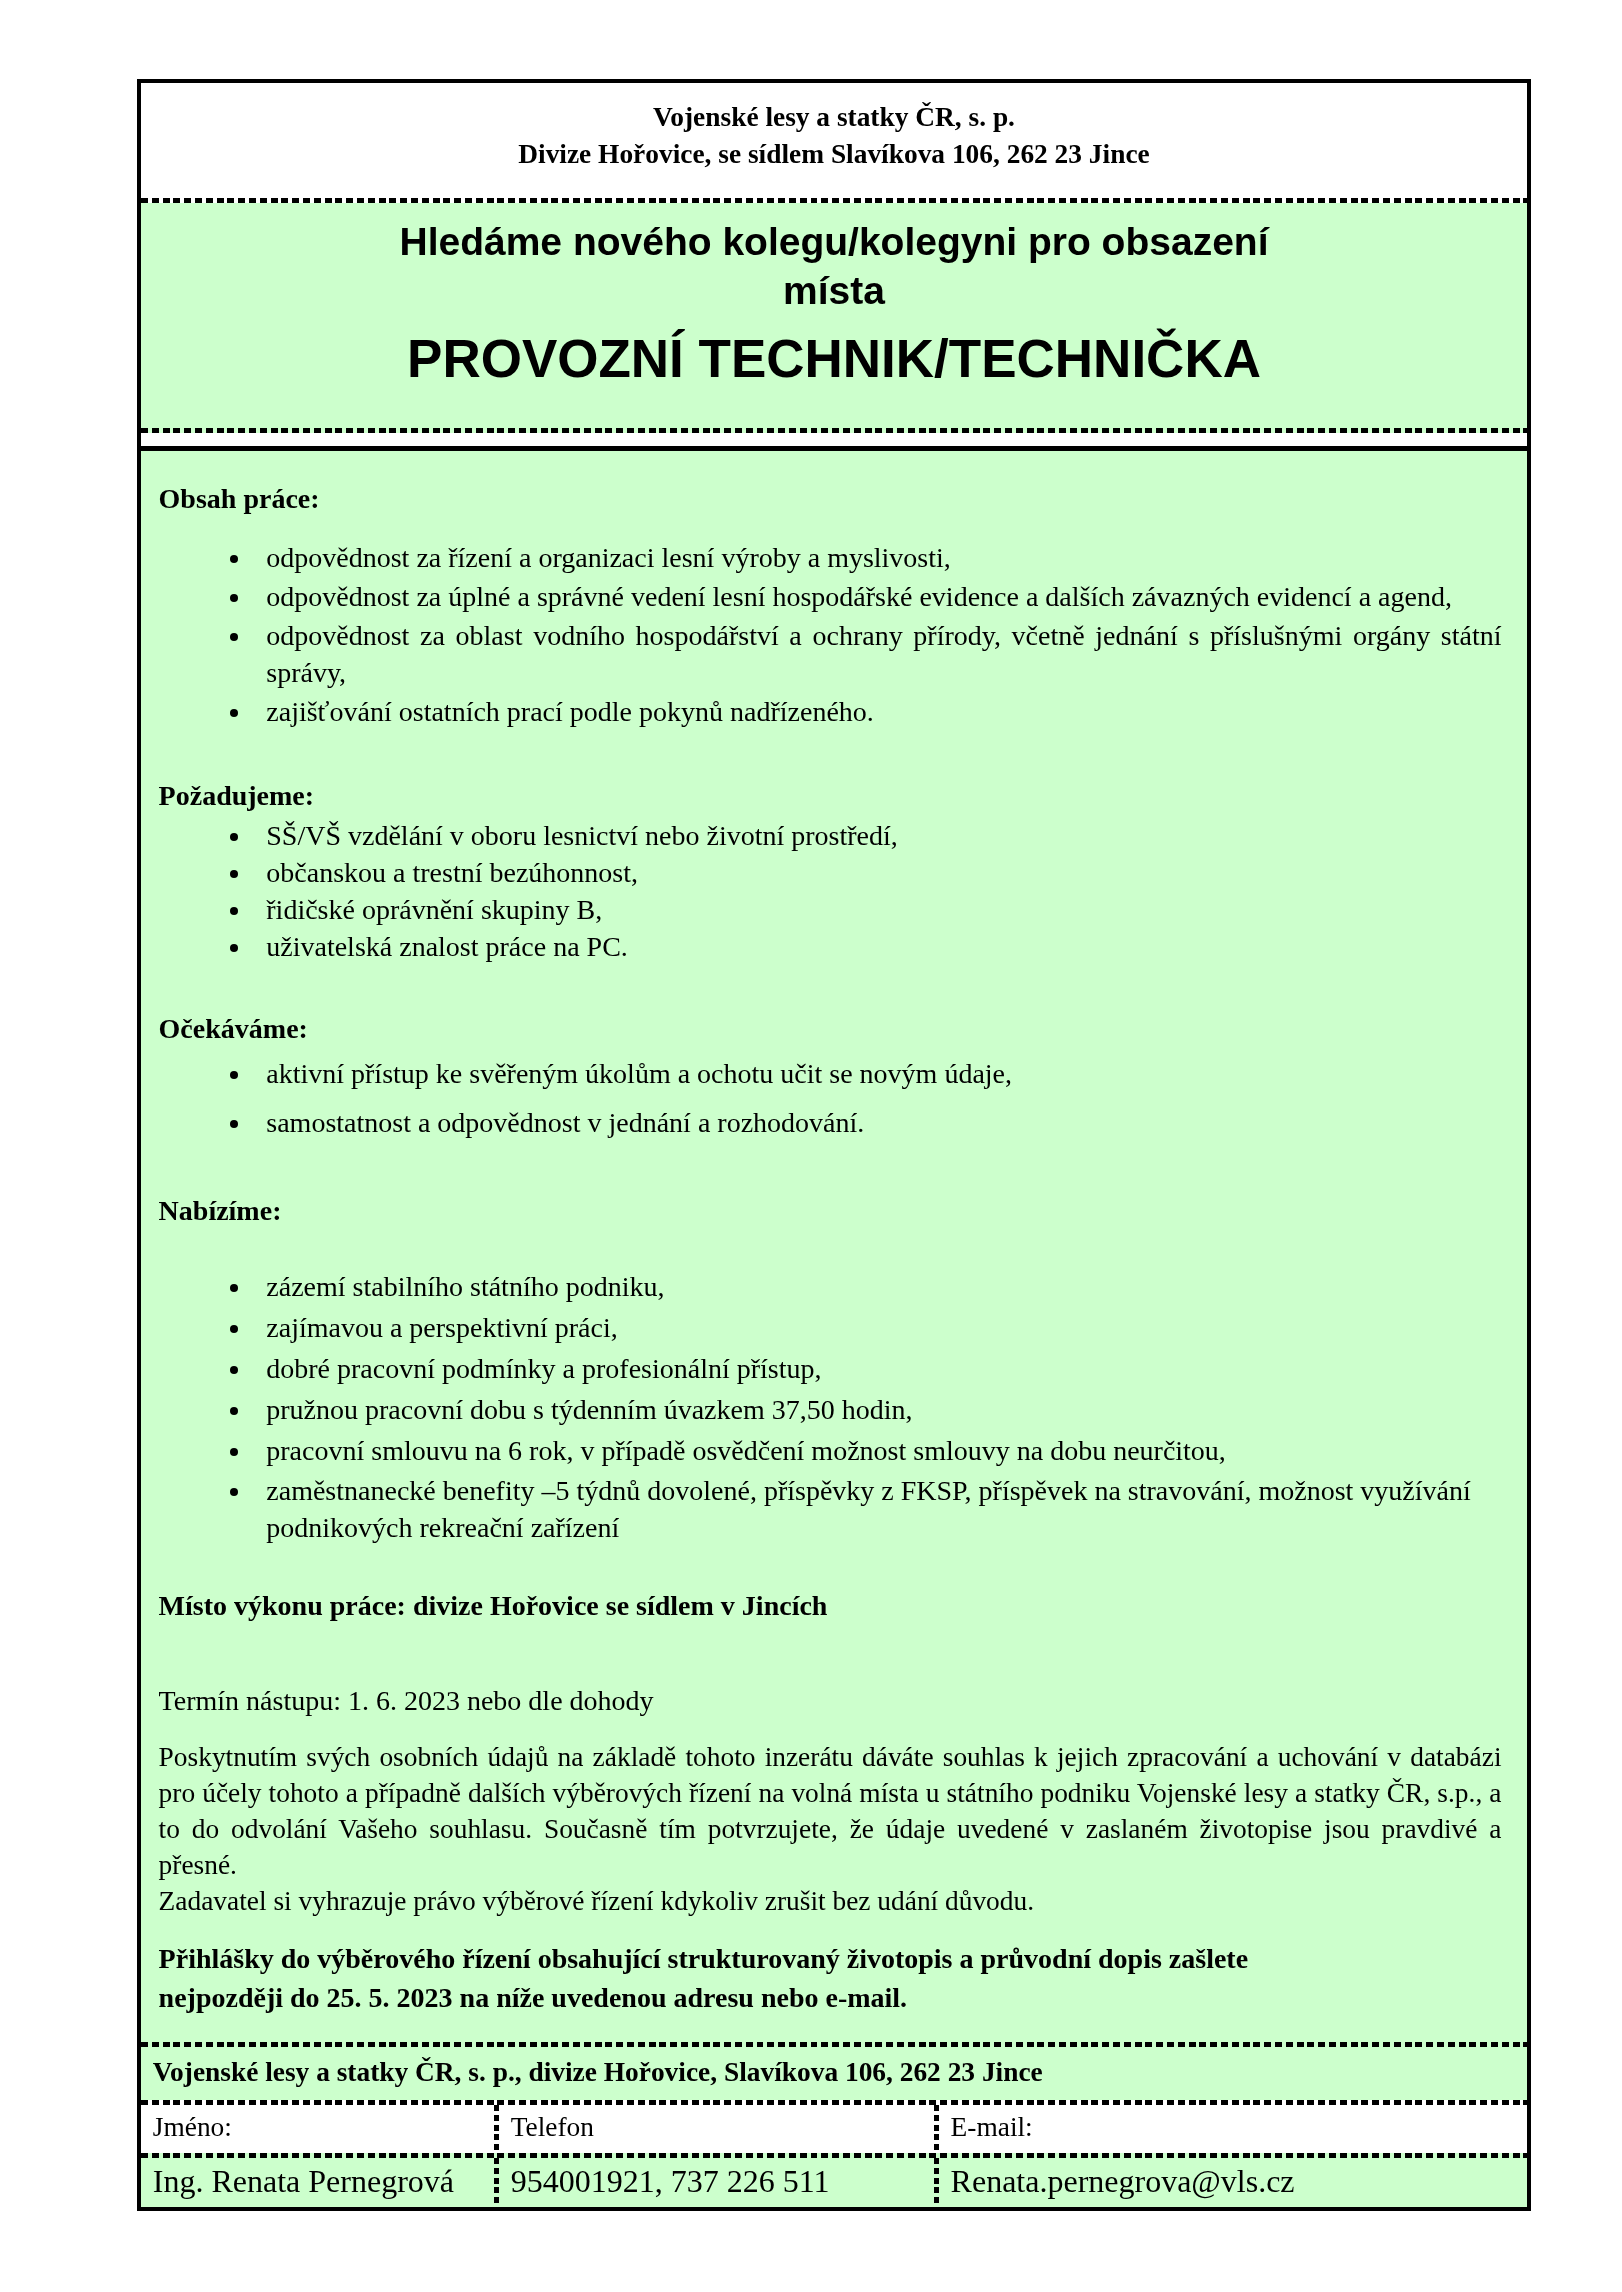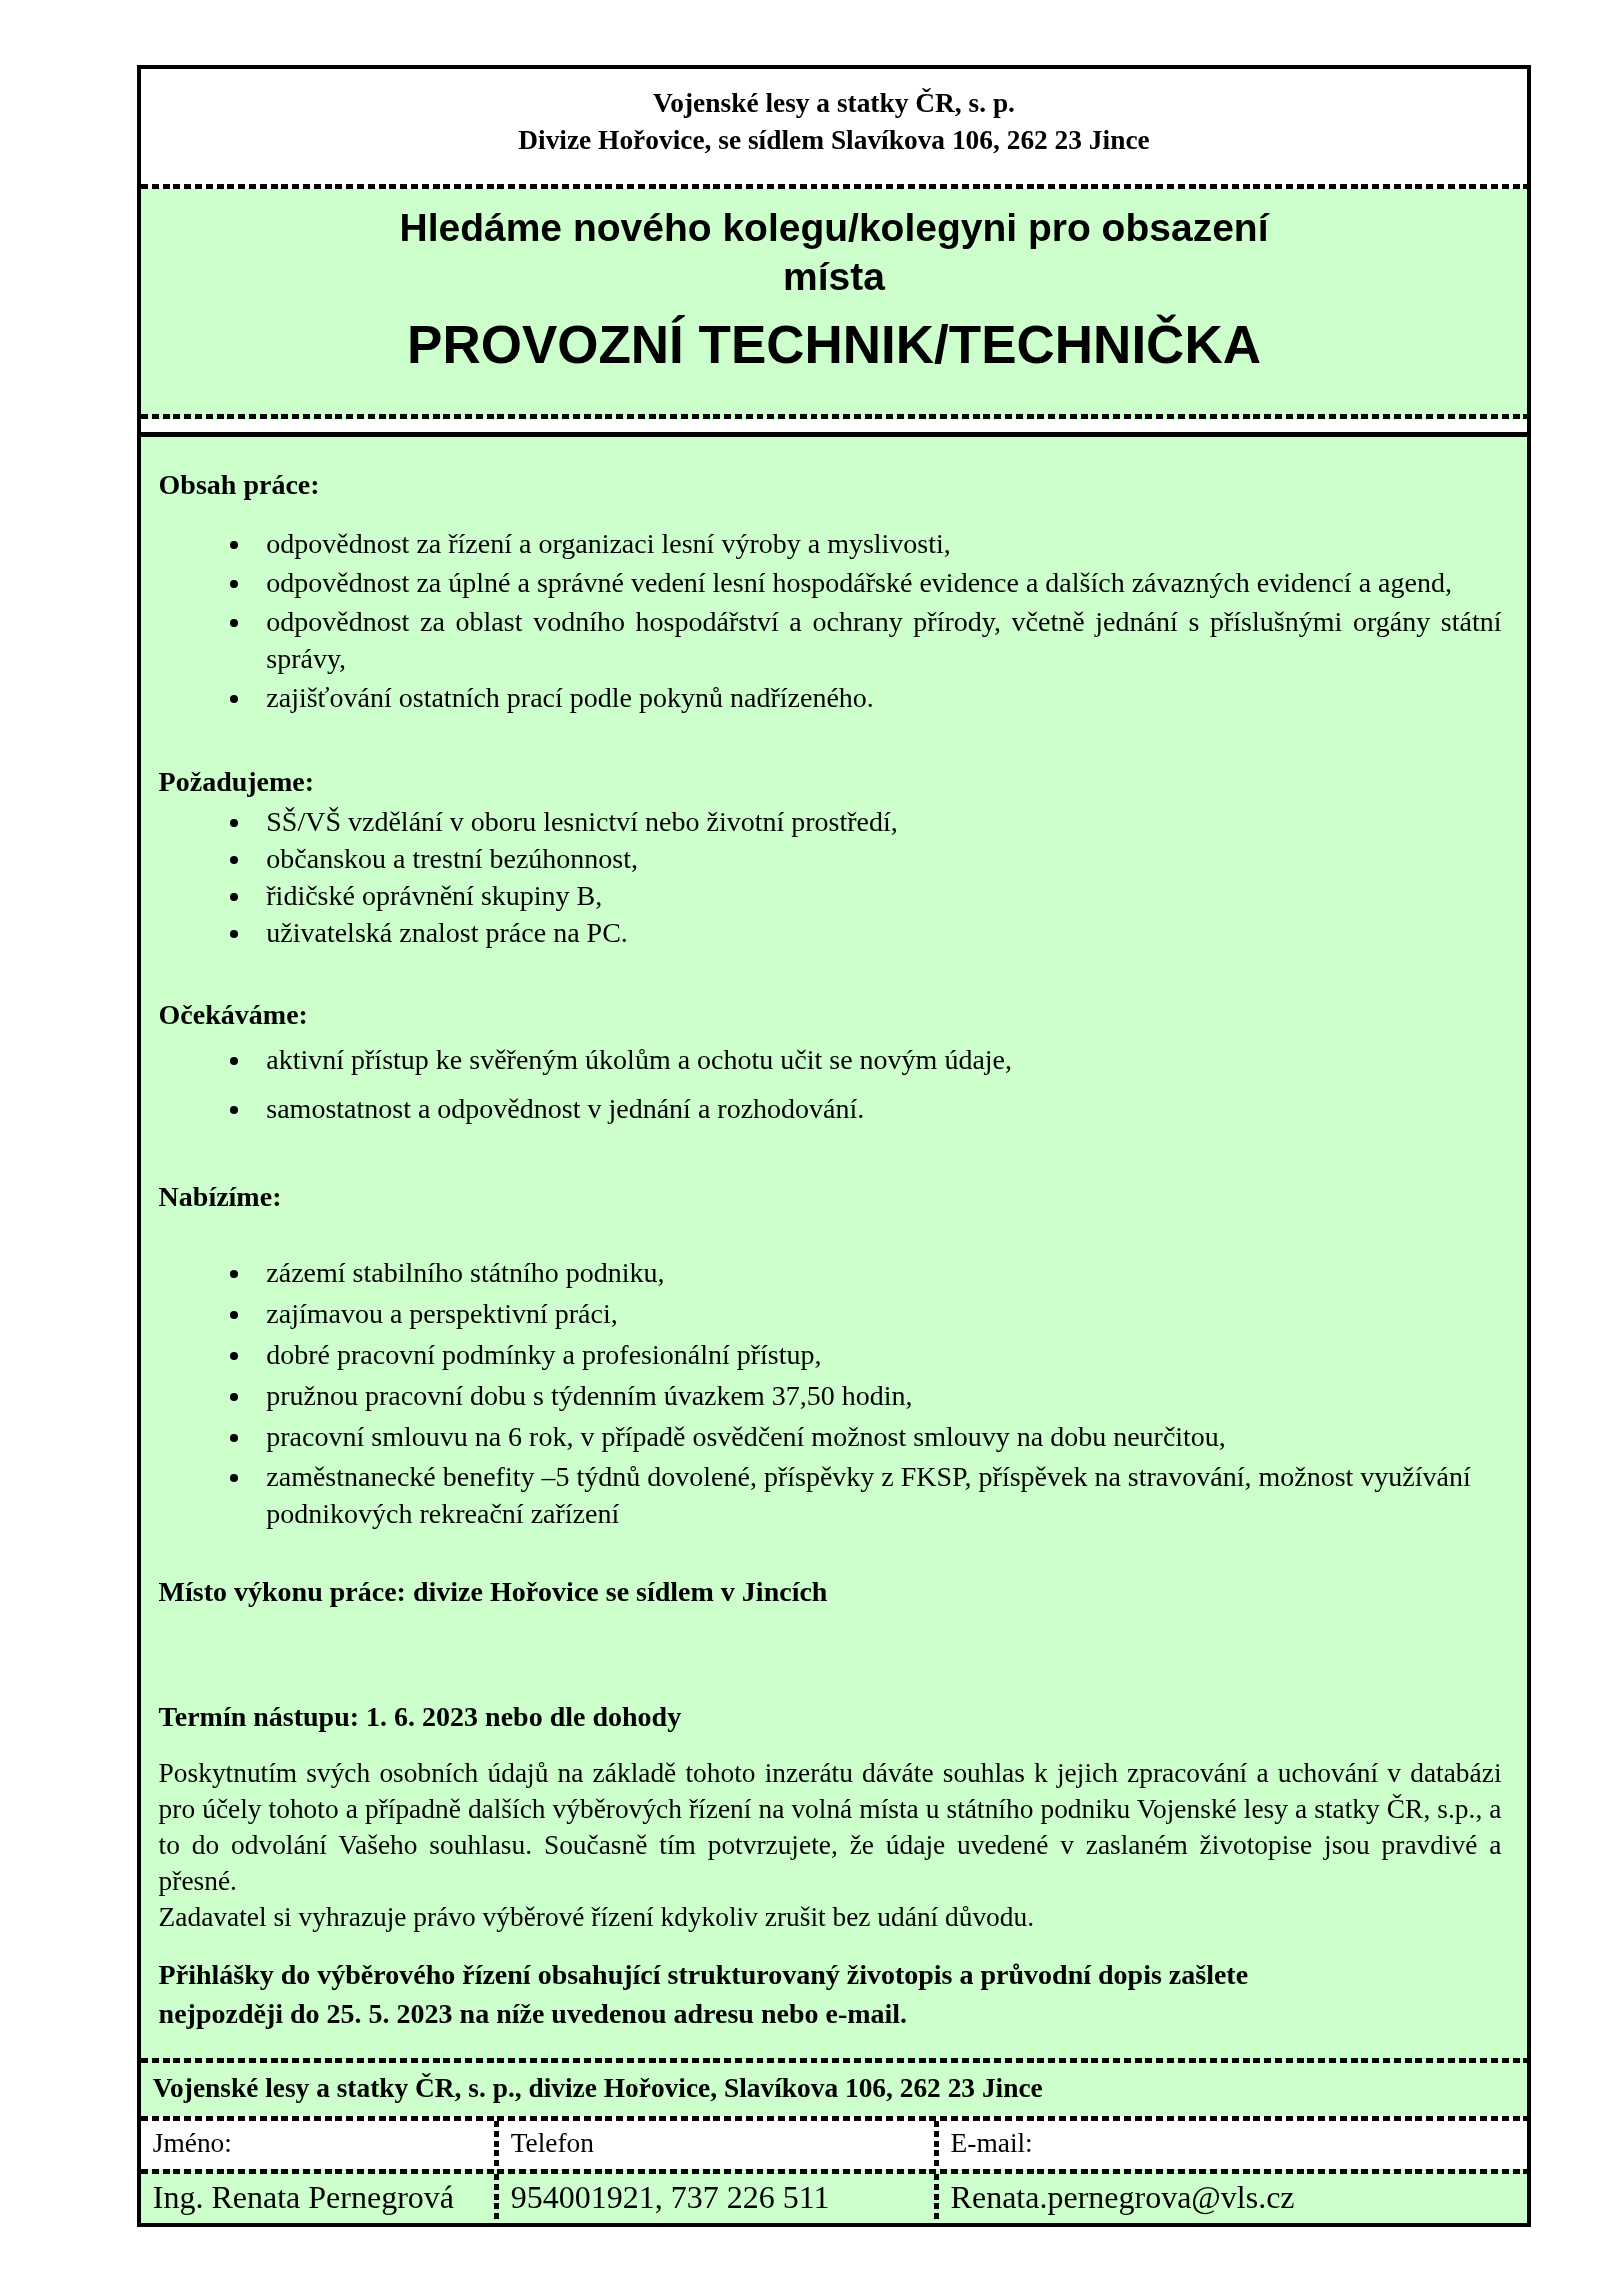--- a/index.html
+++ b/index.html
@@ -10,21 +10,21 @@
   *{margin:0;padding:0;box-sizing:border-box;}
   html,body{background:#fff;}
   .page{
     position:relative;
     width:1622px;height:2293px;
     background:var(--paper);
     font-family:"Liberation Serif","DejaVu Serif",serif;
     color:var(--ink);
   }
   .doc{
-    position:absolute;left:137px;top:65px;width:1394px;
+    position:absolute;left:137px;top:79px;width:1394px;
     border:4.9px solid var(--ink);
     background:var(--paper);
   }
   
   .hsep{
     height:4.9px;
     background-image:repeating-linear-gradient(90deg,var(--ink) 0 6.9px,transparent 6.9px 10.8px);
   }
   .bg-green{background-color:var(--green);}
   .bg-white{background-color:var(--paper);}
@@ -71,21 +71,21 @@
   .sec-obsah .bullets li{margin-bottom:2px;}
   .sec-pozadujeme{margin-top:47px;}
   .sec-pozadujeme .section-heading{margin-bottom:3.9px;}
   .sec-ocekavame{margin-top:45px;}
   .sec-ocekavame .section-heading{margin-bottom:7.8px;}
   .sec-ocekavame .bullets li{margin-bottom:11.8px;}
   .sec-nabizime{margin-top:51px;}
   .sec-nabizime .section-heading{margin-bottom:39px;}
   .sec-nabizime .bullets li{margin-bottom:3.9px;}
   .place-line{margin-top:41px;font-weight:bold;}
-  .start-line{margin-top:88px;font-weight:bold;}
+  .start-line{margin-top:58px;font-weight:normal;}
   .gdpr{margin-top:19.6px;font-size:27.4px;line-height:36px;text-align:justify;}
   .gdpr-cancel{font-size:27.4px;line-height:36px;}
   .apply{margin-top:19.6px;font-weight:bold;font-size:28px;line-height:39px;}
   
   .f-row{display:flex;align-items:stretch;}
   .row-address{
     background:var(--green);
     font-weight:bold;font-size:27.4px;line-height:35px;
     padding:7.8px 9.8px 9.8px 11.8px;display:block;
   }

